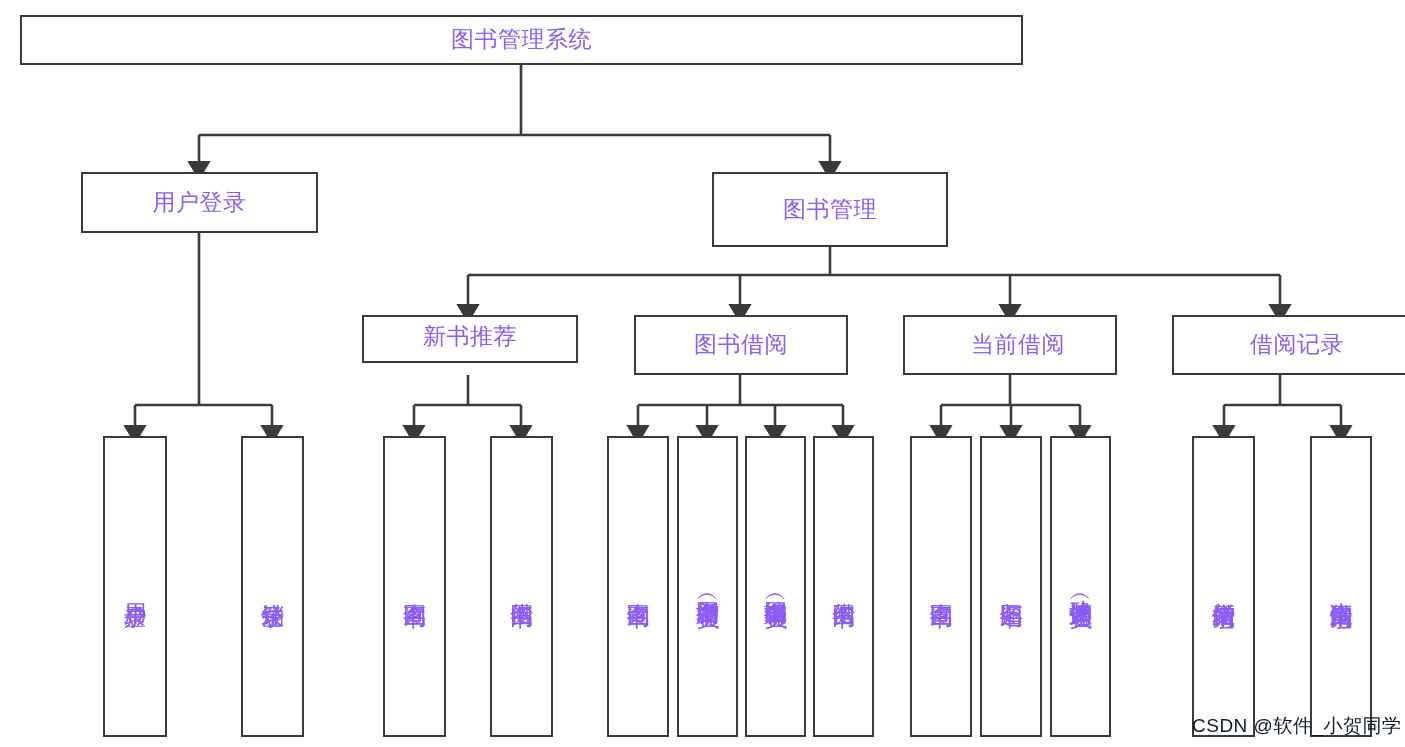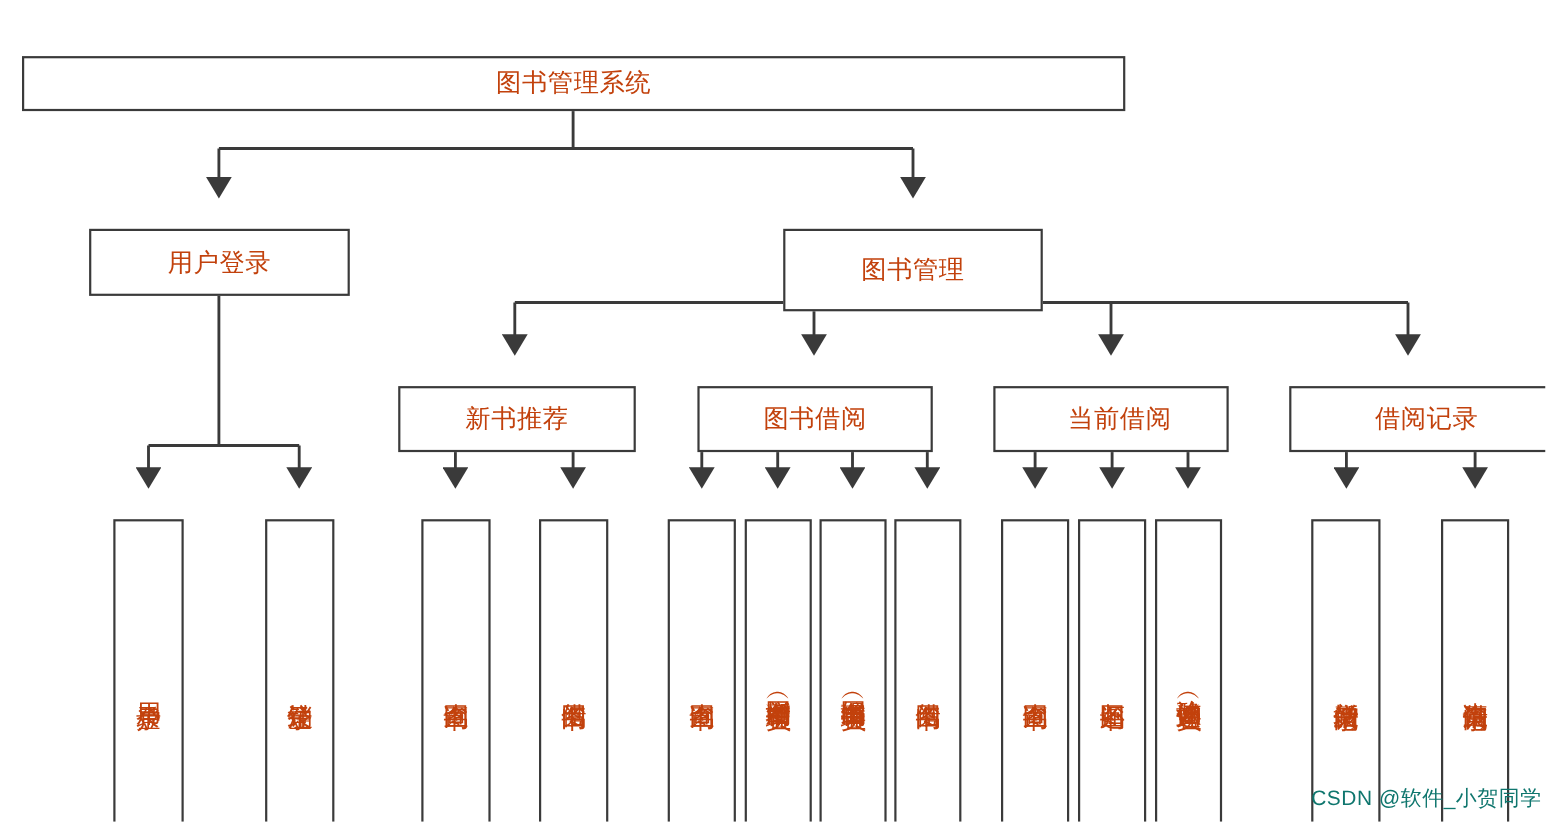--- a/index.html
+++ b/index.html
@@ -25,22 +25,21 @@
     pointer-events: none;
   }
   .node {
     position: absolute;
     box-sizing: border-box;
     background: #ffffff;
     border: 2.5px solid #3a3a3a;
     display: flex;
     align-items: center;
     justify-content: center;
-    color: #c2410c;
-    margin-top: 36px;
+    color: #8b5cf6;
   }
   .node-h {
     font-size: 23px;
     line-height: 1.1;
     letter-spacing: 0.5px;
     white-space: nowrap;
   }
   .node-v {
     writing-mode: vertical-rl;
     text-orientation: upright;
@@ -48,21 +47,21 @@
     line-height: 1.28;
     letter-spacing: 1px;
     text-align: center;
     padding: 4px 0;
   }
   #watermark {
     position: absolute;
     left: 1192px;
     top: 713px;
     font-size: 19px;
-    color: #0f766e;
+    color: #0f172a;
     white-space: nowrap;
     letter-spacing: 0.5px;
   }
 </style>
 </head>
 <body>
 
 <div id="canvas">
 
   <svg id="wires" viewBox="0 0 1405 747" xmlns="http://www.w3.org/2000/svg">
@@ -116,21 +115,21 @@
       <path d="M1224,405 L1224,428" marker-end="url(#arr)"></path>
       <path d="M1341,405 L1341,428" marker-end="url(#arr)"></path>
     </g>
   </svg>
 
   <div class="node node-h" style="left:20px;top:15px;width:1003px;height:50px;">图书管理系统</div>
 
   <div class="node node-h" style="left:81px;top:172px;width:237px;height:61px;">用户登录</div>
   <div class="node node-h" style="left:712px;top:172px;width:236px;height:75px;">图书管理</div>
 
-  <div class="node node-h" style="left:362px;top:315px;width:216px;height:60px;">新书推荐</div>
+  <div class="node node-h" style="left:362px;top:315px;width:216px;height:48px;font-family:Liberation Mono, monospace;">新书推荐</div>
   <div class="node node-h" style="left:634px;top:315px;width:214px;height:60px;font-family:Liberation Serif, serif;">图书借阅</div>
   <div class="node node-h" style="left:903px;top:315px;width:214px;height:60px;padding-left:16px;">当前借阅</div>
   <div class="node node-h" style="left:1172px;top:315px;width:250px;height:60px;">借阅记录</div>
 
   <div class="node node-v" style="left:103px;top:436px;width:64px;height:301px;">用户登录</div>
   <div class="node node-v" style="left:241px;top:436px;width:63px;height:301px;">注销登录</div>
 
   <div class="node node-v" style="left:383px;top:436px;width:63px;height:301px;">查询图书</div>
   <div class="node node-v" style="left:490px;top:436px;width:63px;height:301px;">借阅图书</div>
 

